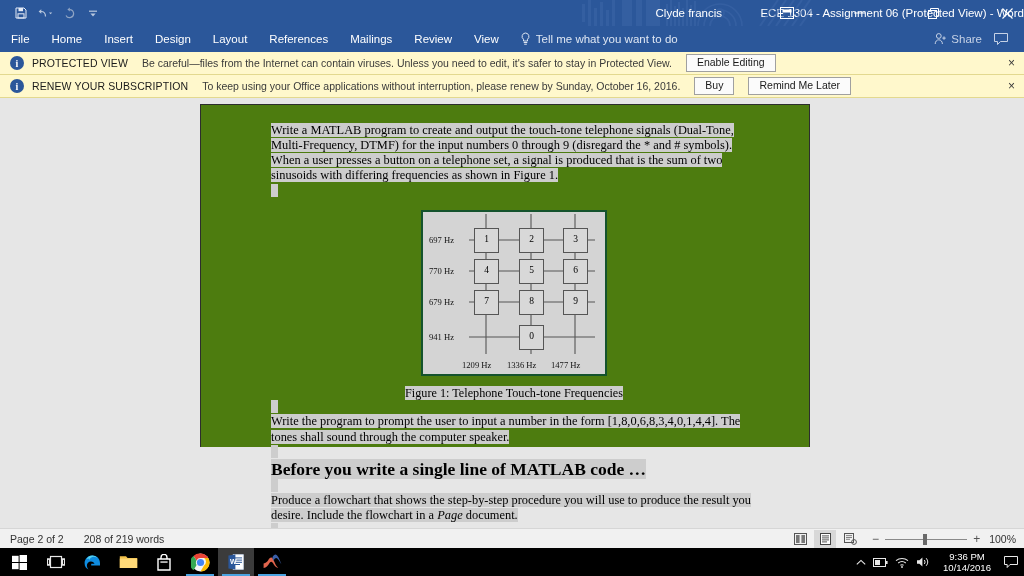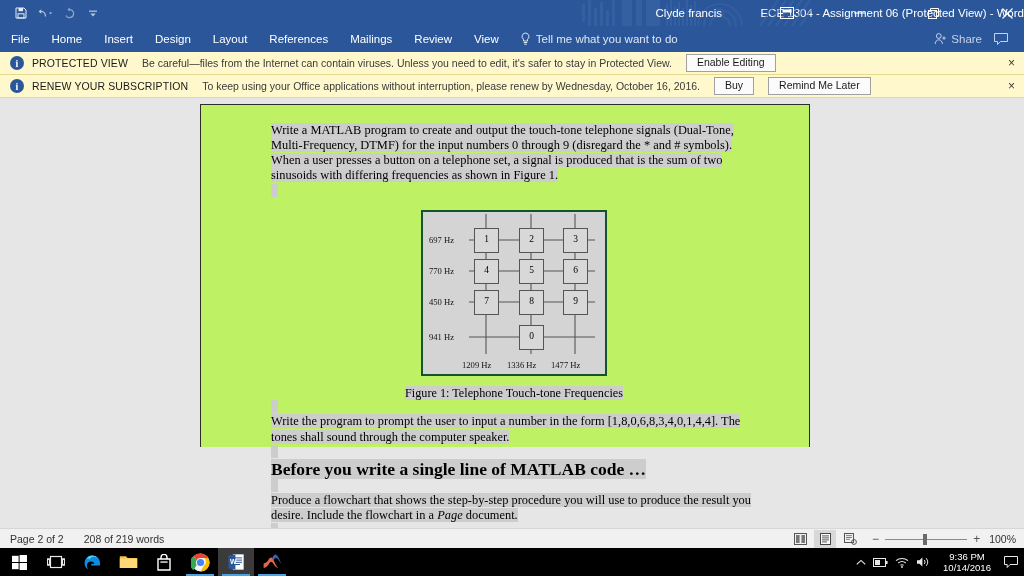--- a/index.html
+++ b/index.html
@@ -93,21 +93,21 @@
     line-height: 1;
   }
 
   
   .docarea {
     position: absolute; left: 0; top: 98px; width: 1024px; height: 430px;
     background: #e6e6e6; overflow: hidden;
   }
   .page {
     position: absolute; left: 200px; top: 6px; width: 610px; height: 343px;
-    background: #bef264; border: 1px solid #2d2d2d; border-bottom: none;
+    background: #4d7c0f; border: 1px solid #2d2d2d; border-bottom: none;
   }
   .doc-body {
     position: absolute; left: 70px; top: 18px; width: 486px;
     font-family: "Liberation Serif", serif; font-size: 12.4px;
     color: #000000; line-height: 1.22;
   }
   .sel { background: #cdcdcd; }
   .para { margin-bottom: 0; }
   .gap-line { height: 14px; }
   .gap-mark { display: inline-block; width: 7px; height: 13px; background: #cdcdcd; }
@@ -345,21 +345,21 @@
     <div class="n-info">i</div>
     <div class="n-title">PROTECTED VIEW</div>
     <div class="n-msg">Be careful—files from the Internet can contain viruses. Unless you need to edit, it's safer to stay in Protected View.</div>
     <button class="n-btn">Enable Editing</button>
     <div class="n-close">×</div>
   </div>
 
   <div class="notice n2">
     <div class="n-info">i</div>
     <div class="n-title">RENEW YOUR SUBSCRIPTION</div>
-    <div class="n-msg">To keep using your Office applications without interruption, please renew by Wednesday, October 16, 2016.</div>
+    <div class="n-msg">To keep using your Office applications without interruption, please renew by Sunday, October 16, 2016.</div>
     <button class="n-btn">Buy</button>
     <button class="n-btn">Remind Me Later</button>
     <div class="n-close">×</div>
   </div>
 
   <div class="docarea">
 
     <div class="page">
       <div class="doc-body">
 
@@ -381,21 +381,21 @@
                 <line x1="46" y1="125" x2="172" y2="125"></line>
 
                 <line x1="63" y1="2" x2="63" y2="142"></line>
                 <line x1="108" y1="2" x2="108" y2="142"></line>
                 <line x1="152" y1="2" x2="152" y2="142"></line>
               </g>
             </svg>
 
             <div class="fig-label" style="left:6px; top:23px;">697 Hz</div>
             <div class="fig-label" style="left:6px; top:54px;">770 Hz</div>
-            <div class="fig-label" style="left:6px; top:85px;">450 Hz</div>
+            <div class="fig-label" style="left:6px; top:85px;">679 Hz</div>
             <div class="fig-label" style="left:6px; top:120px;">941 Hz</div>
 
             <div class="key-box" style="left:51px;  top:16px;">1</div>
             <div class="key-box" style="left:96px;  top:16px;">2</div>
             <div class="key-box" style="left:140px; top:16px;">3</div>
 
             <div class="key-box" style="left:51px;  top:47px;">4</div>
             <div class="key-box" style="left:96px;  top:47px;">5</div>
             <div class="key-box" style="left:140px; top:47px;">6</div>
 

